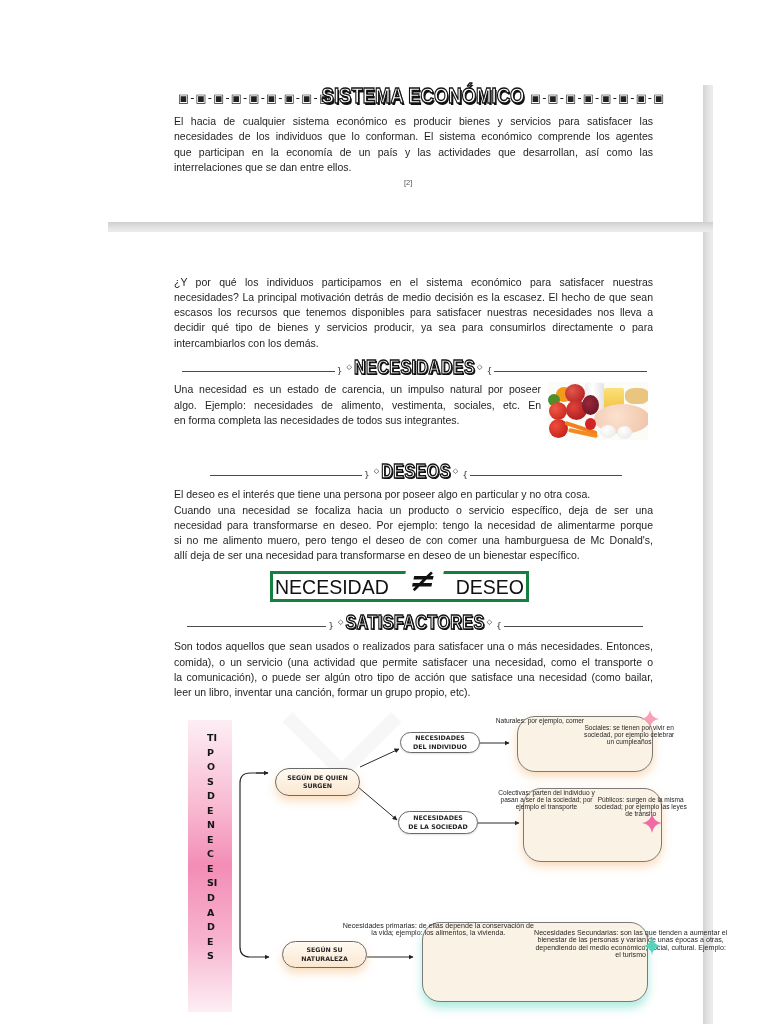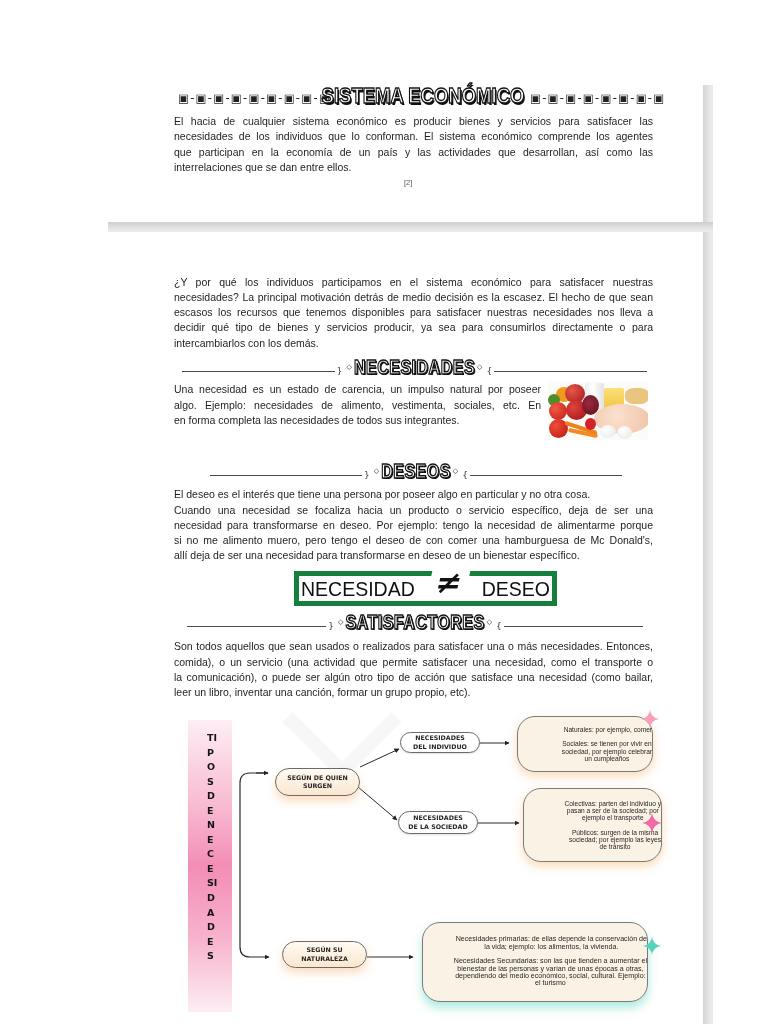--- a/index.html
+++ b/index.html
@@ -36,22 +36,22 @@
 
   
   .sec-head { position:absolute; height:20px; display:flex; align-items:center; }
   .sec-head .rule { flex:1; height:1px; background:#4a4a4a; align-self:flex-end; margin-bottom:5px; }
   .sec-head .orn { font-family:"DejaVu Sans", sans-serif; font-size:9px; color:#333; margin:0 2px;
     align-self:flex-end; line-height:12px; }
   .sec-head .dia { font-family:"DejaVu Sans", sans-serif; font-size:7px; color:#333; margin:0 2px; }
   .sec-head .fancy { font-size:16px; letter-spacing:0.5px; transform:scaleY(1.3); line-height:20px; }
 
   
-  .compare { position:absolute; left:294px; top:571px; width:253px; height:25px;
-    border:5px solid #15803d; font-family:"Liberation Sans", sans-serif; }
+  .compare { position:absolute; left:270px; top:571px; width:253px; height:25px;
+    border:3px solid #15803d; font-family:"Liberation Sans", sans-serif; }
   .compare .l { position:absolute; left:2px; top:0; font-size:19.5px; line-height:26px; color:#111; }
   .compare .r { position:absolute; right:2px; top:0; font-size:19.5px; line-height:26px; color:#111;margin-left:24px; }
   .compare .ne { position:absolute; left:131px; top:-9px; width:38px; height:30px; background:#fff;
     font-family:"DejaVu Sans", sans-serif; font-weight:bold; font-size:31px; line-height:30px;
     text-align:center; color:#111; transform:skewX(-12deg); }
 
   
   .food { position:absolute; left:548px; top:382px; width:100px; height:58px; background:#fbfbf8; overflow:hidden; }
   .food .s { position:absolute; border-radius:50%; }
 
@@ -62,21 +62,21 @@
     font-family:"DejaVu Sans", sans-serif; font-weight:bold; font-size:9.5px; line-height:14.55px;
     color:#141414; text-align:left; }
   .pill { position:absolute; border:1px solid #6a6a6a; border-radius:999px; display:flex;
     flex-direction:column; align-items:center; justify-content:center;
     font-family:"DejaVu Sans", sans-serif; font-weight:bold; font-size:6.3px; line-height:8.4px;
     color:#262626; text-align:center; box-sizing:border-box; }
   .pill.glow { background:linear-gradient(#fffaf3,#fbe7cf); box-shadow:0 5px 8px rgba(247,181,112,0.45); }
   .pill.plain { background:#ffffff; box-shadow:0 1px 2px rgba(0,0,0,0.12); }
   .pl { display:block; white-space:nowrap; }
   .dbox { position:absolute; border:1px solid #7a7a7a; border-radius:18px; box-sizing:border-box;
-    background:#fbf2e6; display:flex; flex-direction:column; align-items:flex-end; justify-content:center;
+    background:#fbf2e6; display:flex; flex-direction:row; align-items:flex-start; justify-content:center;
     font-family:"Liberation Sans", sans-serif; color:#262626; text-align:center; }
   .dbox.orange { box-shadow:0 4px 10px rgba(247,181,112,0.5); font-size:6.6px; line-height:7.2px; }
   .dbox.teal { box-shadow:0 6px 10px rgba(110,220,198,0.55); font-size:7.1px; line-height:7.4px; }
   .dbox .bp { margin:0; }
   .dbox .bp + .bp { margin-top:7px; }
   .bl { display:block; white-space:nowrap; }
   .sparkle { position:absolute; }
   .watermark { position:absolute; left:300px; top:680px; width:70px; height:70px;
     border-left:14px solid #f7f7f7; border-bottom:14px solid #f7f7f7; transform:rotate(-45deg); }
 </style>

